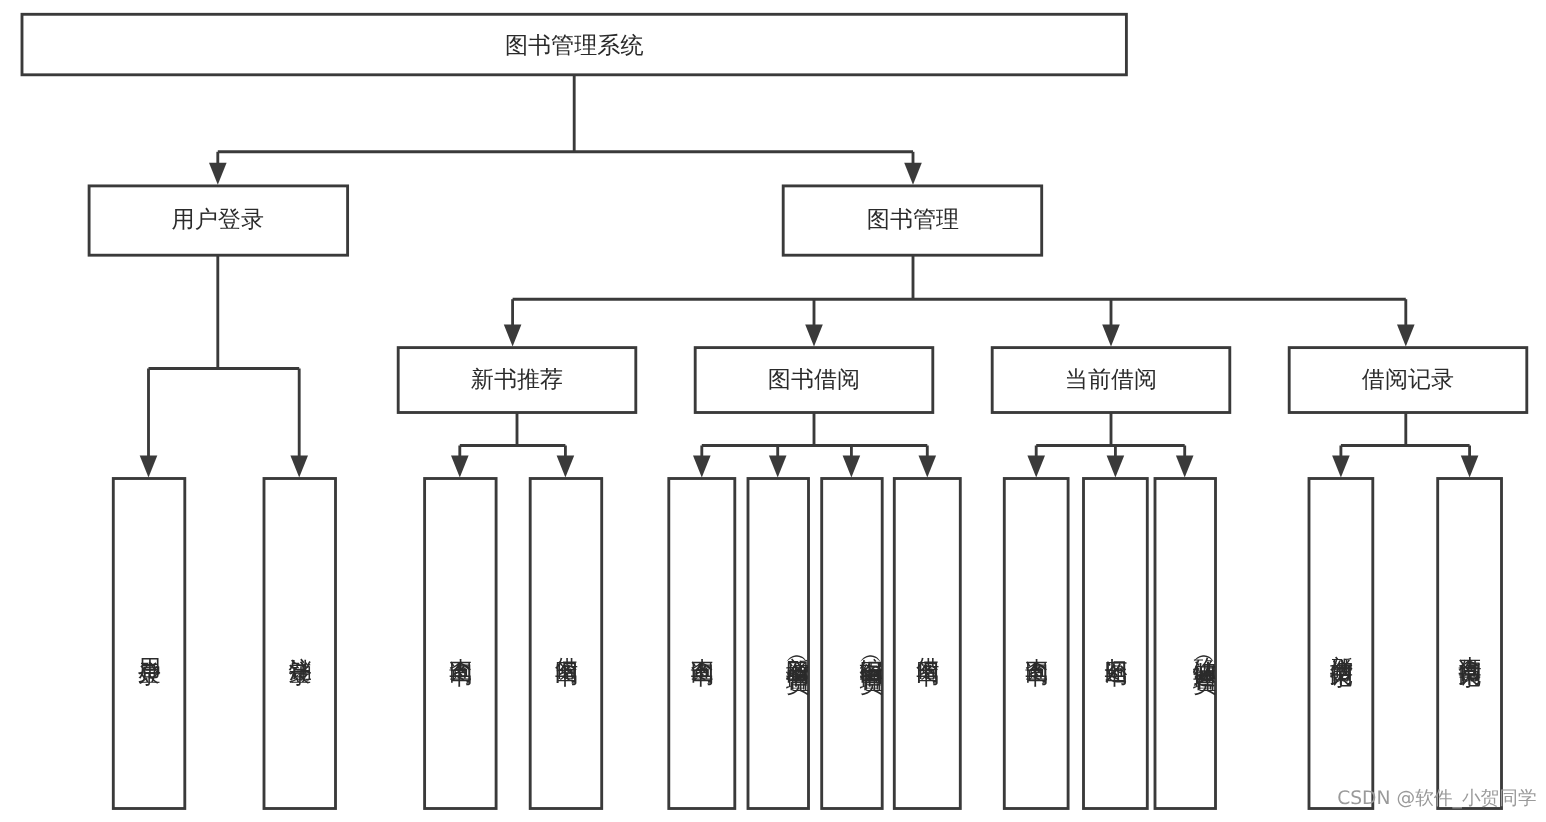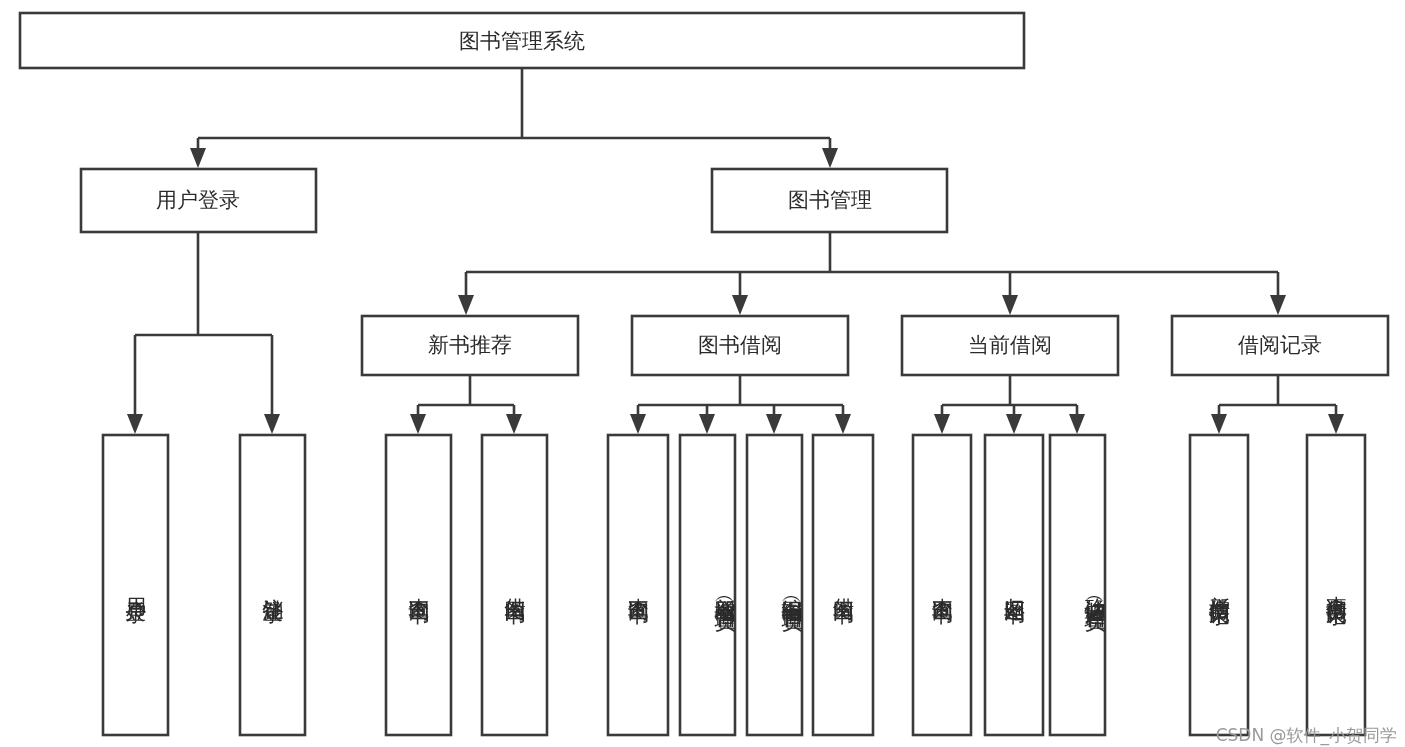--- a/index.html
+++ b/index.html
@@ -59,21 +59,21 @@
     line-height: 1;
     display: flex;
     align-items: center;
     justify-content: center;
     white-space: nowrap;
     pointer-events: none;
   }
   .watermark {
     position: absolute;
     right: 8px;
-    bottom: 0;
+    bottom: 10px;
     font-family: "DejaVu Sans", "Liberation Sans", sans-serif;
     font-size: 17px;
     color: #9a9a9a;
     white-space: nowrap;
   }
 </style>
 </head>
 <body>
 
 <div id="diagram-root">

